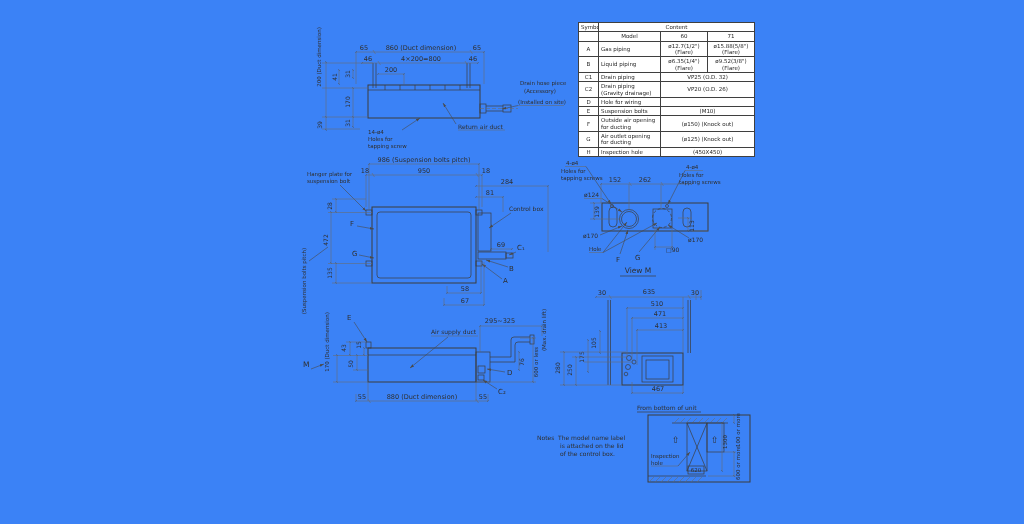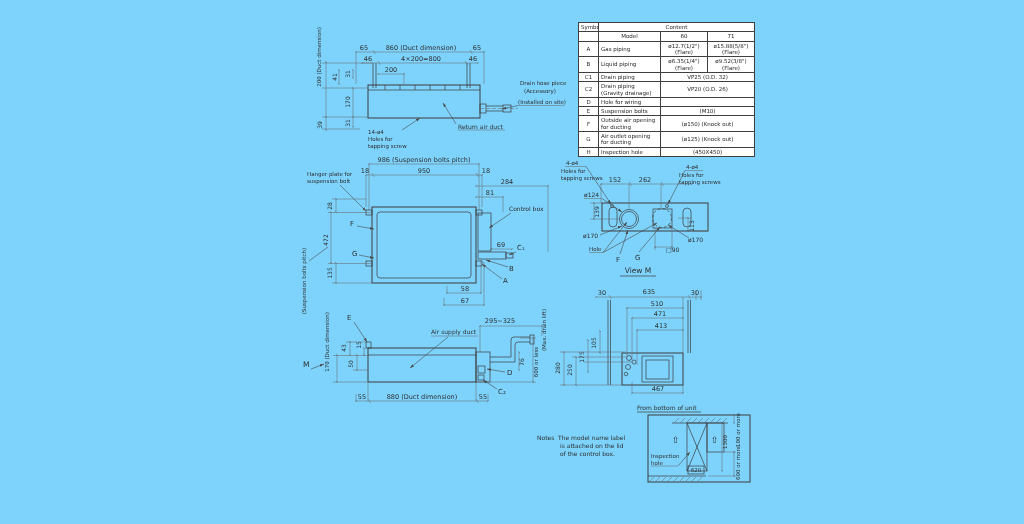--- a/index.html
+++ b/index.html
@@ -1,16 +1,16 @@
 <!DOCTYPE html>
 <html><head>
 <meta charset="utf-8">
 <style>
   html,body{margin:0;padding:0;background:#e8e8e8;}
-  .canvas{position:relative;width:1024px;height:524px;background:#7dd3fc;overflow:hidden;
+  .canvas{position:relative;width:1024px;height:524px;background:#3b82f6;overflow:hidden;
           font-family:"DejaVu Sans",sans-serif;}
   svg text{fill:#2f2f2f;font-family:"DejaVu Sans",sans-serif;}
   .t55{font-size:5.5px;} .t6{font-size:6px;} .t65{font-size:6.5px;} .t7{font-size:7px;} .t75{font-size:7.5px;}
   .ol{stroke:#3c3c3c;stroke-width:1;fill:none;}       
   .ol2{stroke:#3c3c3c;stroke-width:0.7;fill:none;}    
   .tl{stroke:#6a6a6a;stroke-width:0.55;fill:none;}    
   .ld{stroke:#4a4a4a;stroke-width:0.6;fill:none;}     
   .spec-table{position:absolute;left:578px;top:22px;width:176px;border-collapse:collapse;
       font-size:5.5px;color:#1f1f1f;table-layout:fixed;background:#fff;}
   .spec-table td,.spec-table th{border:1px solid #3f3f3f;padding:1px 2px;line-height:1.15;

